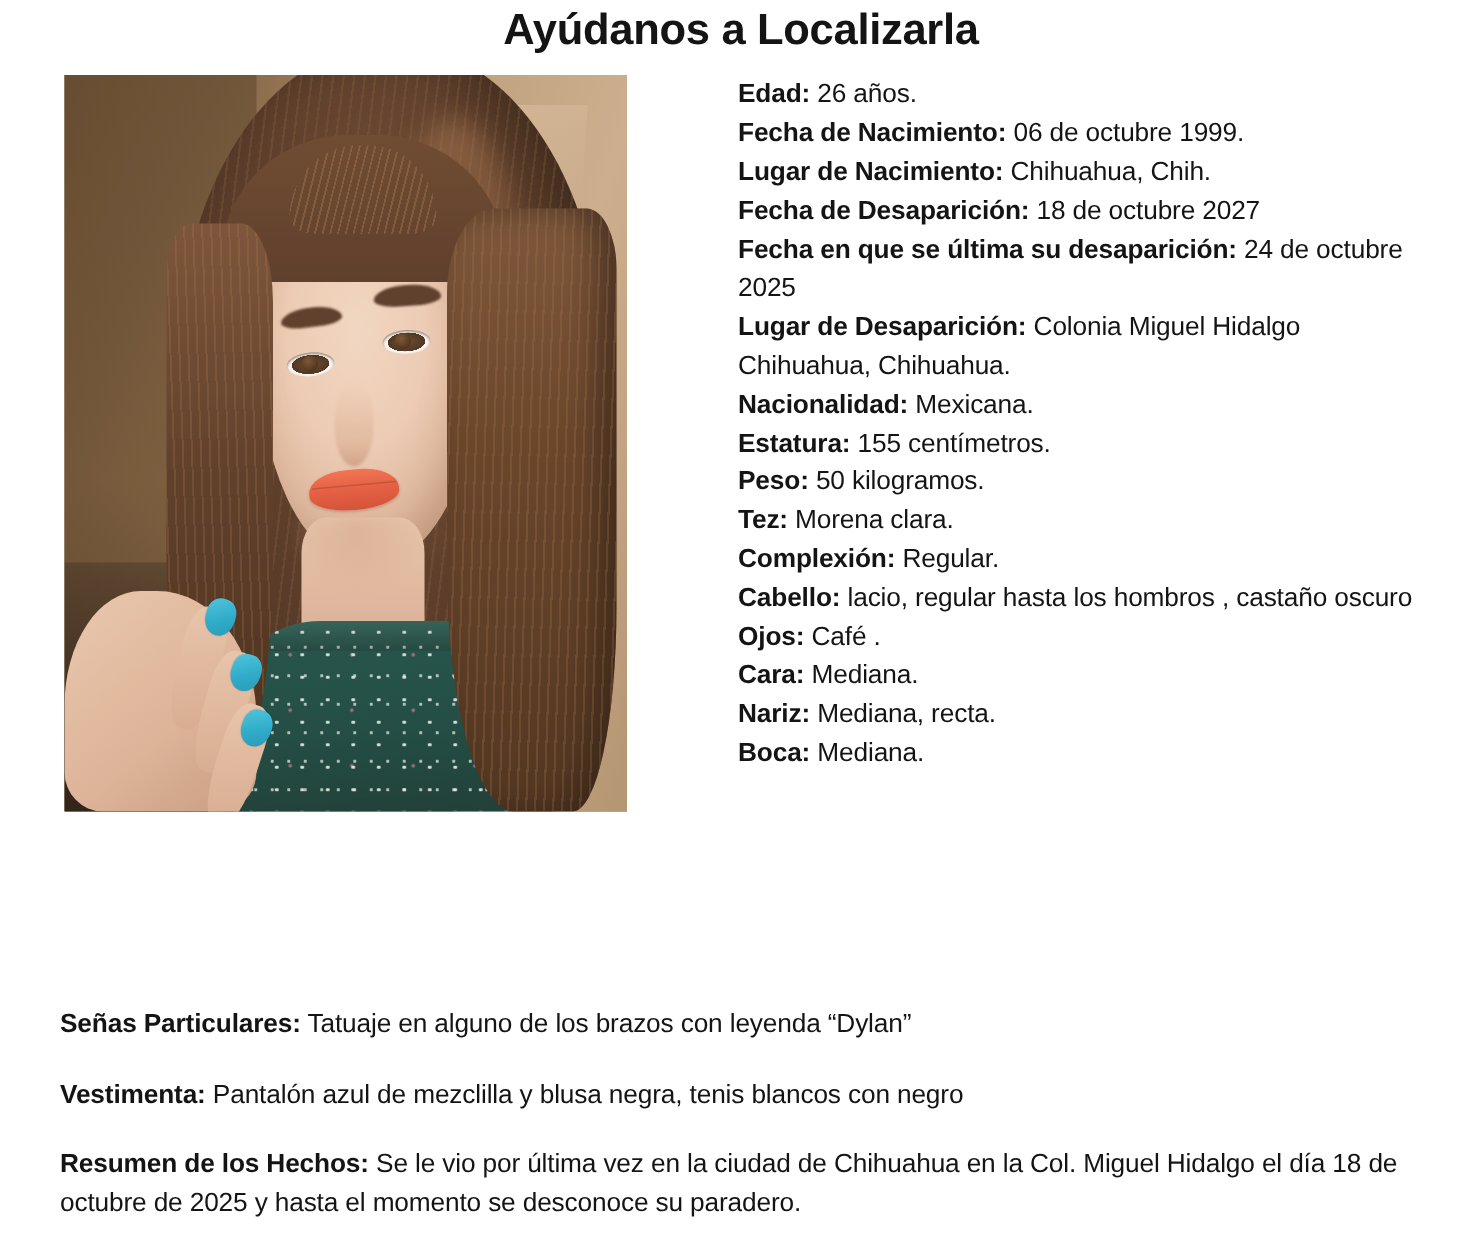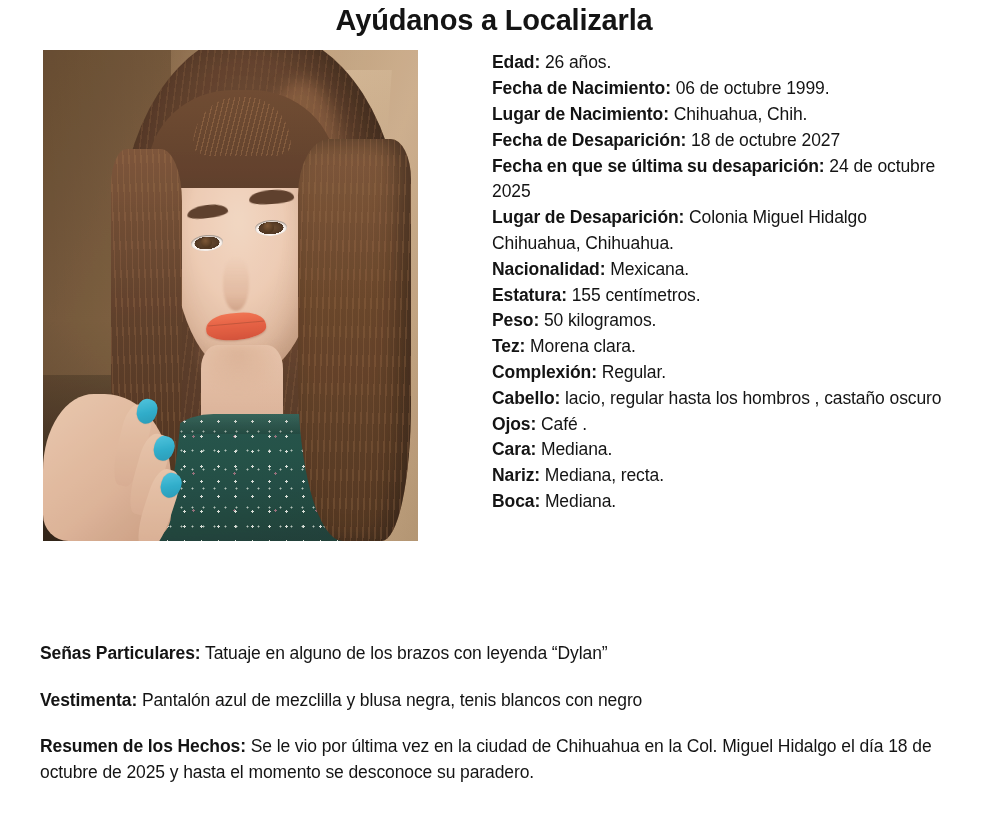--- a/index.html
+++ b/index.html
@@ -320,21 +320,21 @@
     line-height: 25.8px;
     color: #141414;
     letter-spacing: -0.1px;
   }
   .data-line .lbl { font-weight: bold; }
 
   
   .footer {
     position: absolute;
     left: 40px;
-    top: 641px;
+    top: 670px;
     width: 910px;
   }
   .foot-block {
     font-size: 17.5px;
     line-height: 25.5px;
     color: #141414;
     letter-spacing: -0.1px;
     margin-bottom: 21px;
   }
   .foot-block:last-child { margin-bottom: 0; }

